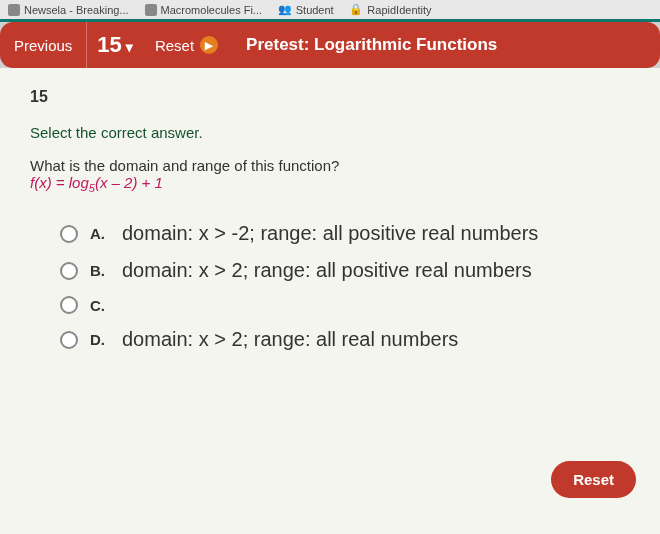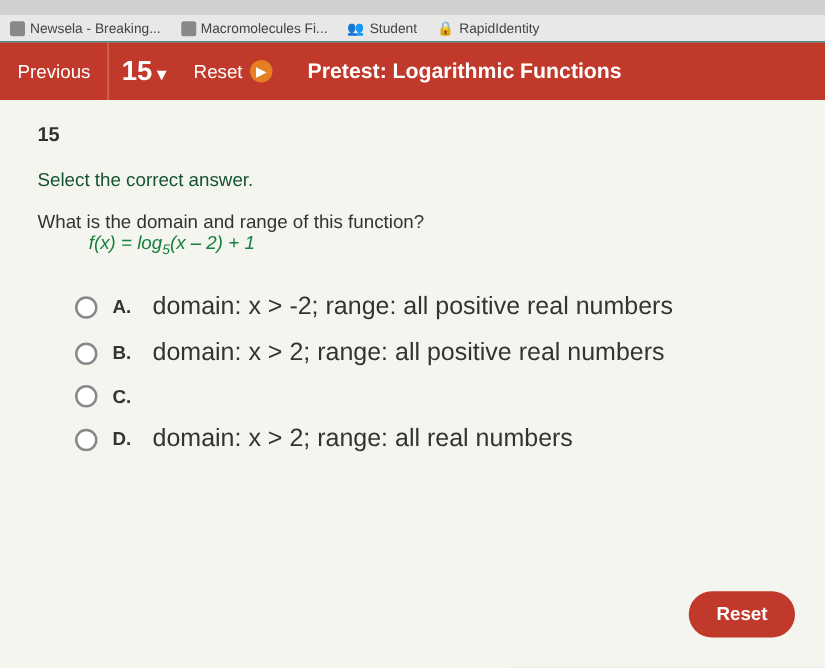--- a/index.html
+++ b/index.html
@@ -15,22 +15,21 @@
     
     .tab-bar {
       background: #e8e8e8;
       height: 22px;
       display: flex;
       align-items: center;
       padding: 0 8px;
       font-size: 11px;
       color: #444;
       gap: 16px;
-      border-bottom: 1px solid #0f766e;
-      margin-top: 12px;
+      border-bottom: 3px solid #0f766e;
     }
     .tab-item {
       display: flex;
       align-items: center;
       gap: 4px;
     }
     .tab-favicon {
       width: 12px;
       height: 12px;
       background: #888;
@@ -38,20 +37,21 @@
     }
 
     
     .nav-bar {
       background: #c0392b;
       height: 46px;
       display: flex;
       align-items: center;
       padding: 0 0 0 0;
       color: white;
+      border-radius: 13px;
     }
     .nav-previous {
       padding: 0 14px;
       font-size: 15px;
       font-weight: 500;
       cursor: pointer;
       height: 100%;
       display: flex;
       align-items: center;
       border-right: 1px solid rgba(255,255,255,0.3);
@@ -116,24 +116,23 @@
     }
 
     .question-text {
       font-size: 15px;
       color: #333;
       margin-bottom: 0;
     }
 
     .function-text {
       font-size: 15px;
-      color: #15803d;
+      color: #be185d;
       margin-bottom: 28px;
       font-style: italic;
-      margin-left: 41px;
     }
 
     .options-list {
       list-style: none;
       display: flex;
       flex-direction: column;
       gap: 14px;
       padding-left: 30px;
     }
 

